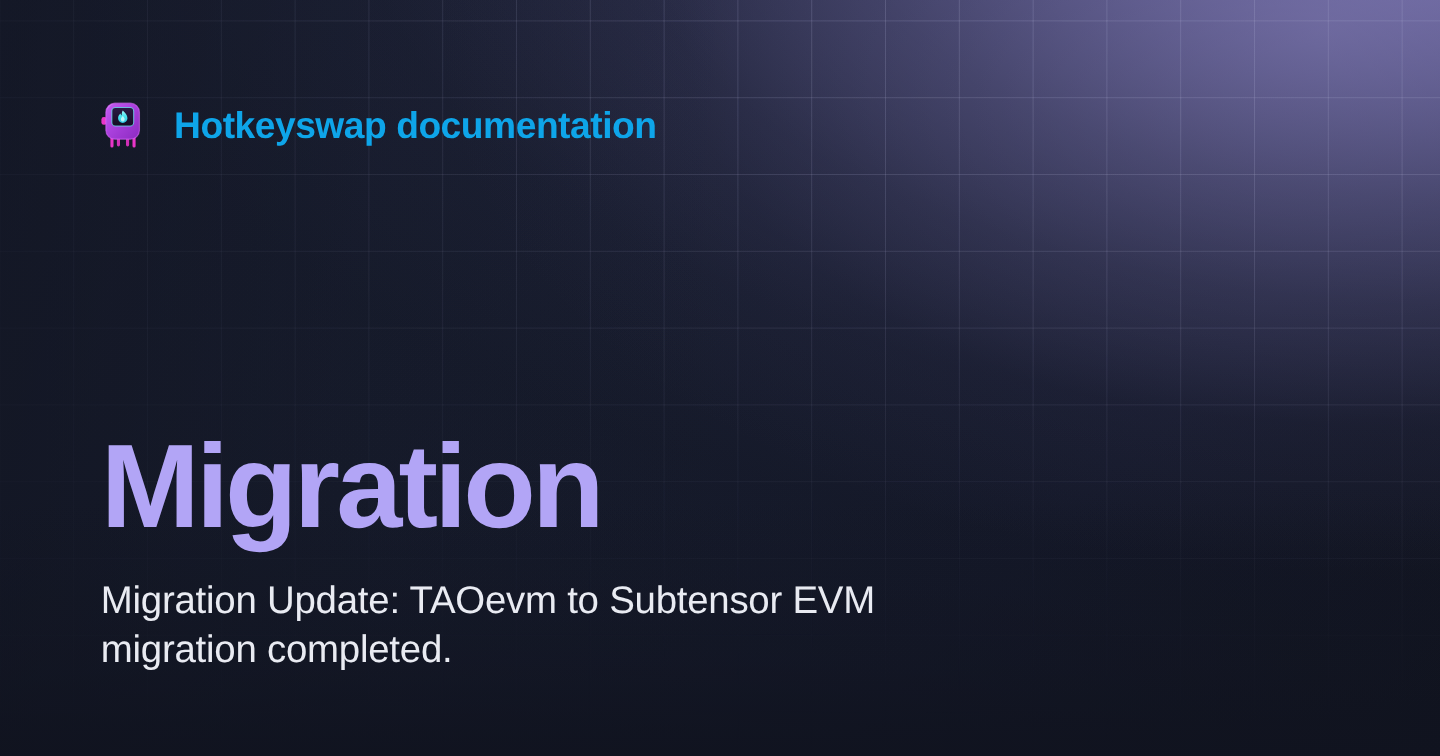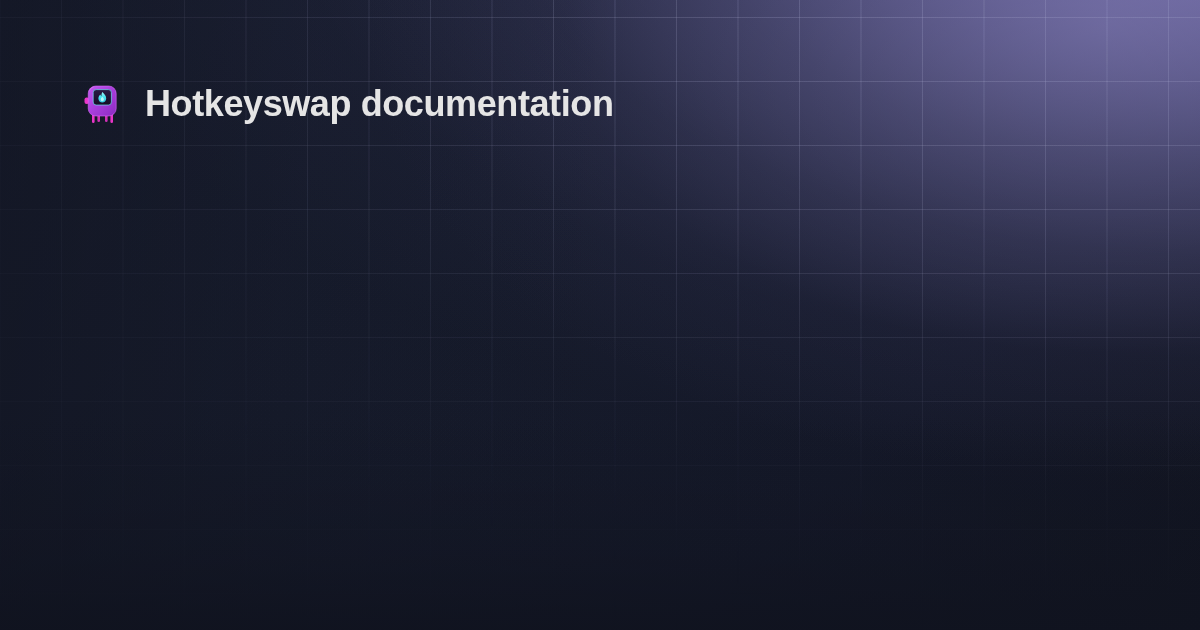--- a/index.html
+++ b/index.html
@@ -139,24 +139,24 @@
   }
 
   .brand-logo {
     width: 36px;
     height: 42px;
     flex: 0 0 auto;
     display: block;
   }
 
   .brand-title {
-    font-size: 36px;
+    font-size: 31px;
     font-weight: 700;
     letter-spacing: -0.4px;
-    color: #e5e5e5;
+    color: #0ea5e9;
     white-space: nowrap;
     line-height: 1;
   }
 
   
   .hero {
     position: absolute;
     left: 84px;
     bottom: 68px;
     width: 800px;
@@ -230,15 +230,19 @@
 
         <path d="M18.3 9.1c2.0 2.2 3.9 3.7 3.9 6.3 0 2.3-1.8 4.1-3.9 4.1s-3.9-1.8-3.9-4.1c0-1.6 0.9-2.6 1.9-3.8 0.3 0.8 0.7 1.3 1.2 1.6-0.2-1.5 0.2-2.9 0.8-4.1z" fill="url(#flameGrad)"></path>
         <path d="M18.3 13.7c0.9 1.0 1.6 1.7 1.6 2.8 0 1.0-0.7 1.8-1.6 1.8s-1.6-0.8-1.6-1.8c0-1.1 0.7-1.8 1.6-2.8z" fill="#CFFAFD" opacity="0.85"></path>
 
         <path d="M7.6 5.6c1.4-1.6 3.4-2.2 5.1-2.2H11c-3.2 0-5.6 2.1-5.9 5.2z" fill="#E98CFF" opacity="0.5"></path>
       </svg>
 
       <span class="brand-title">Hotkeyswap documentation</span>
     </div>
 
+    <div class="hero">
+      <h1 class="hero-title">Migration</h1>
+      <p class="hero-subtitle">Migration Update: TAOevm to Subtensor EVM migration completed.</p>
+    </div>
 
   </div>
 </div>
 
 </body></html>

